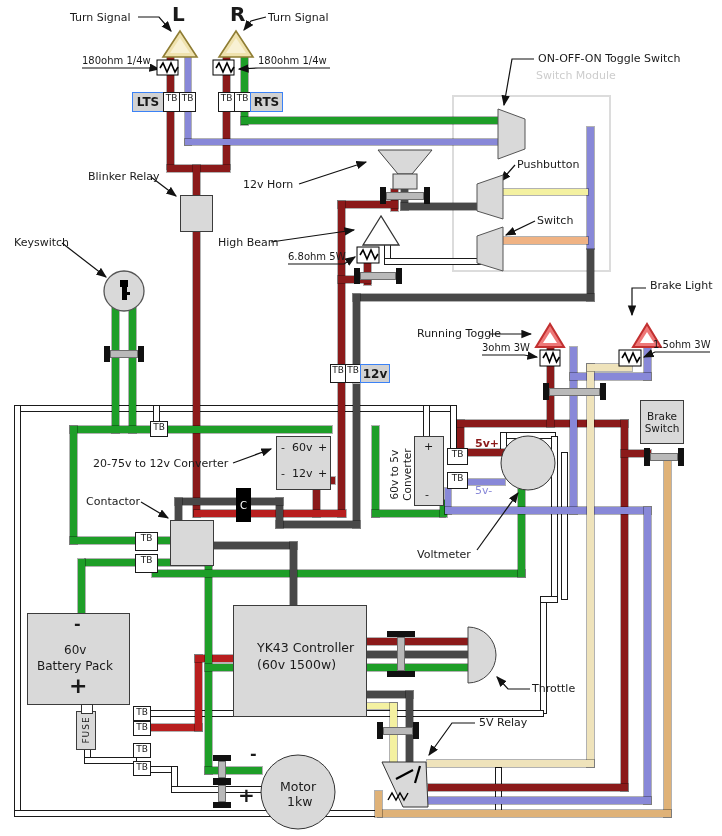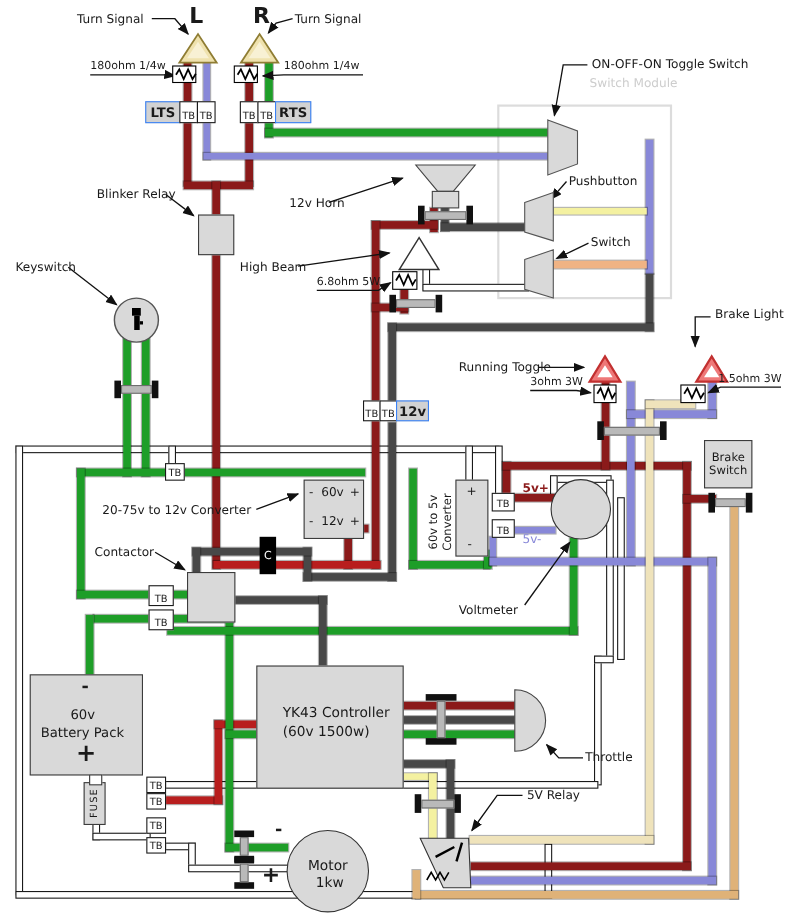--- a/index.html
+++ b/index.html
@@ -5,21 +5,21 @@
   html,body{margin:0;padding:0;background:#fff;}
   #canvas{position:relative;width:722px;height:836px;background:#fff;overflow:hidden;
           font-family:"DejaVu Sans","Liberation Sans",sans-serif;color:#1a1a1a;}
   .abs{position:absolute;}
   .wire{position:absolute;box-shadow:0 0 0 1px rgba(0,0,0,0.30);}
   .wire.w{background:#fff;box-shadow:none;border:1px solid #1a1a1a;}
   .lbl{position:absolute;font-size:11px;white-space:nowrap;z-index:6;}
   .small{font-size:10px;}
   .box{position:absolute;background:#d9d9d9;border:1px solid #3c3c3c;z-index:4;box-sizing:border-box;}
   .tbcell{position:absolute;background:#fff;border:1px solid #1a1a1a;z-index:5;box-sizing:border-box;
-          display:flex;align-items:flex-end;justify-content:center;font-size:9px;}
+          display:flex;align-items:flex-start;justify-content:center;font-size:9px;}
   .graycell{position:absolute;background:#d2d2d2;border:1px solid #3b82f6;z-index:5;box-sizing:border-box;
           display:flex;align-items:center;justify-content:center;font-size:12px;font-weight:bold;}
   #shapes{position:absolute;left:0;top:0;z-index:4;pointer-events:none;}
   #module{position:absolute;border:2px solid #dcdcdc;z-index:0;}
   .conn{position:absolute;z-index:3;}
   .conn .cap{position:absolute;background:#111;}
   .conn .bar{position:absolute;background:#b9b9b9;border:1px solid #6e6e6e;box-sizing:border-box;}
   .rot{transform:rotate(-90deg);}
   .ctext{display:flex;flex-direction:column;align-items:center;justify-content:center;text-align:center;}
 </style>
@@ -357,21 +357,21 @@
 
   <span class="lbl" style="left:70px;top:11px;">Turn Signal</span>
   <span class="lbl" style="left:172px;top:2px;font-size:20px;font-weight:bold;">L</span>
   <span class="lbl" style="left:230px;top:2px;font-size:20px;font-weight:bold;">R</span>
   <span class="lbl" style="left:268px;top:11px;">Turn Signal</span>
   <span class="lbl small" style="left:82px;top:55px;">180ohm 1/4w</span>
   <span class="lbl small" style="left:258px;top:55px;">180ohm 1/4w</span>
   <span class="lbl" style="left:538px;top:52px;">ON-OFF-ON Toggle Switch</span>
   <span class="lbl" style="left:536px;top:69px;color:#cdcdcd;">Switch Module</span>
   <span class="lbl" style="left:88px;top:170px;">Blinker Relay</span>
-  <span class="lbl" style="left:243px;top:178px;margin-left:20px;">12v Horn</span>
+  <span class="lbl" style="left:243px;top:178px;">12v Horn</span>
   <span class="lbl" style="left:517px;top:158px;">Pushbutton</span>
   <span class="lbl" style="left:218px;top:236px;">High Beam</span>
   <span class="lbl small" style="left:288px;top:251px;">6.8ohm 5W</span>
   <span class="lbl" style="left:537px;top:214px;">Switch</span>
   <span class="lbl" style="left:14px;top:236px;">Keyswitch</span>
   <span class="lbl" style="left:650px;top:279px;">Brake Light</span>
   <span class="lbl" style="left:417px;top:327px;">Running Toggle</span>
   <span class="lbl small" style="left:482px;top:342px;">3ohm 3W</span>
   <span class="lbl small" style="left:653px;top:339px;">1.5ohm 3W</span>
   <span class="lbl" style="left:93px;top:457px;">20-75v to 12v Converter</span>

